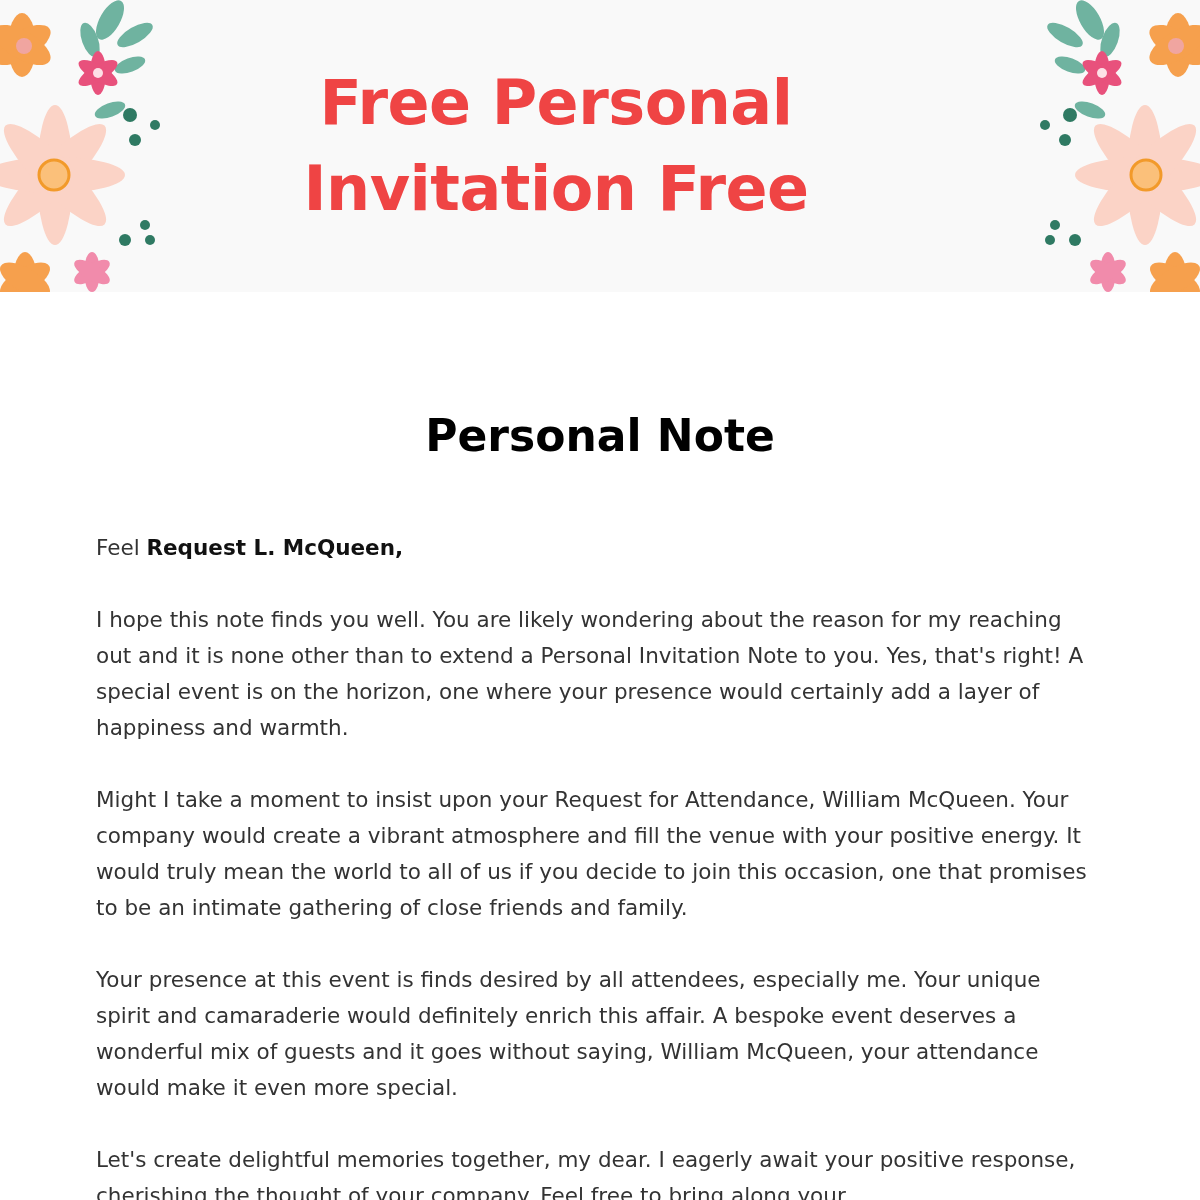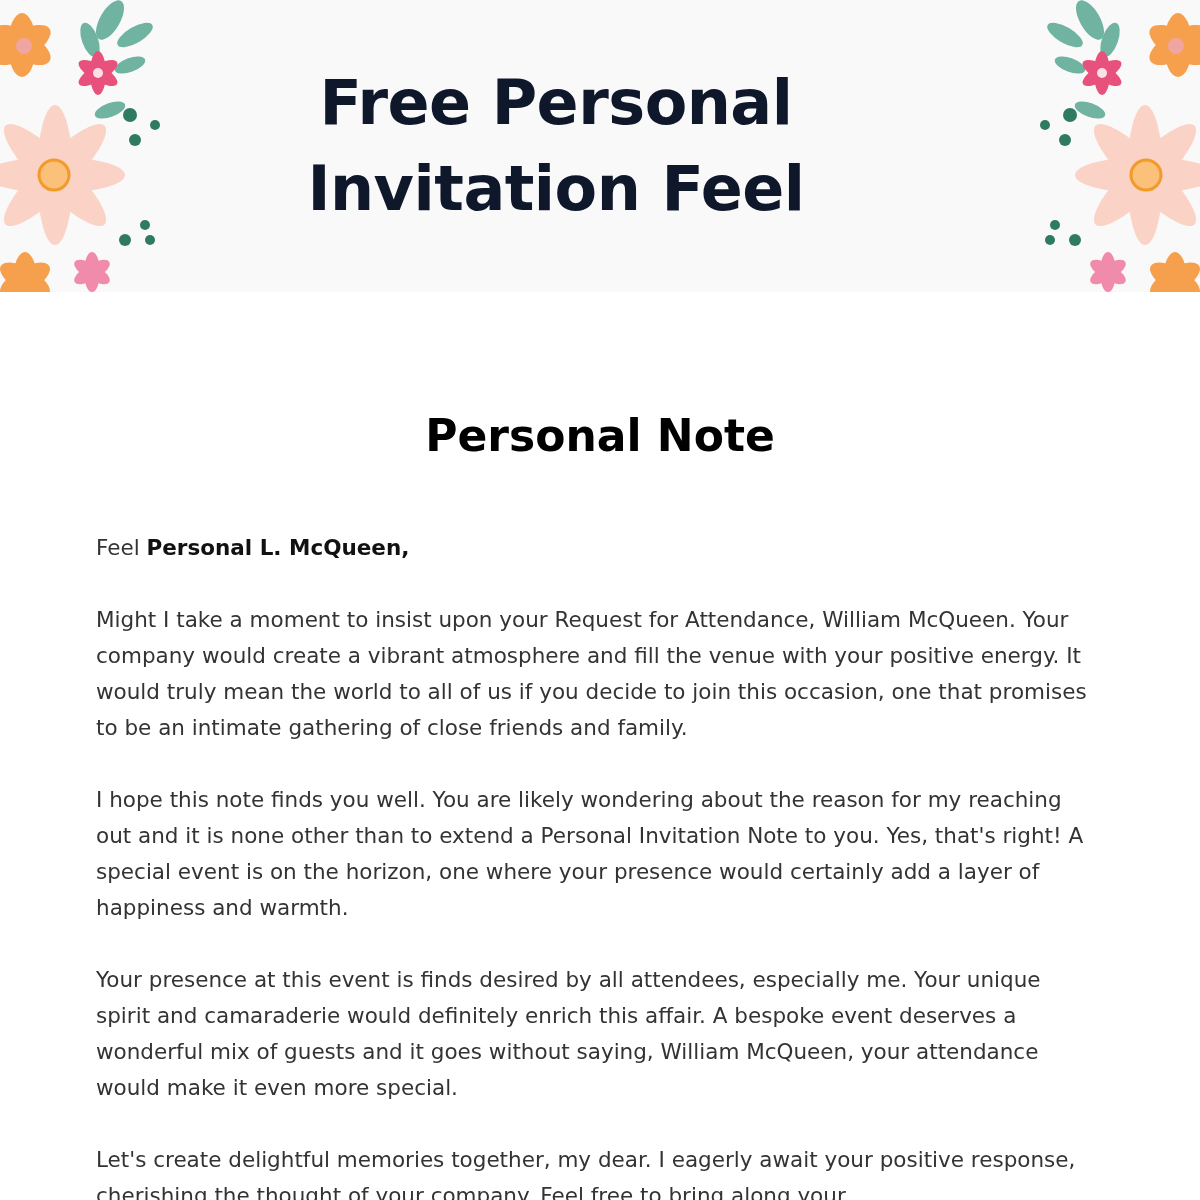--- a/index.html
+++ b/index.html
@@ -1,18 +1,18 @@
 <!DOCTYPE html>
 <html><head>
 <meta charset="utf-8">
 <style>
   html,body{margin:0;padding:0;}
   body{width:1200px;height:1200px;overflow:hidden;background:#ffffff;font-family:"Liberation Sans","DejaVu Sans",sans-serif;position:relative;}
   .header{position:absolute;left:0;top:0;width:1200px;height:292px;background:#f9f9f9;overflow:hidden;}
-  .title{position:absolute;left:0;width:1112px;text-align:center;font-family:"DejaVu Sans",sans-serif;font-weight:bold;font-size:62px;line-height:86px;color:#0f172a;top:60px;letter-spacing:-0.5px;}
+  .title{position:absolute;left:0;width:1112px;text-align:center;font-family:"DejaVu Sans",sans-serif;font-weight:bold;font-size:62px;line-height:86px;color:#ef4444;top:60px;letter-spacing:-0.5px;}
   .floral{position:absolute;top:0;width:170px;height:292px;}
   .floral.left{left:0;}
   .floral.right{right:0;transform:scaleX(-1);}
   .section-title{position:absolute;left:0;width:1200px;text-align:center;top:408px;font-family:"DejaVu Sans",sans-serif;font-weight:bold;font-size:44px;line-height:56px;color:#000;}
   .body{position:absolute;left:96px;top:530px;width:1000px;font-family:"DejaVu Sans",sans-serif;font-size:21.5px;line-height:36px;color:#333;}
   .salutation{margin:0 0 36px 0;}
   .salutation b{color:#111;font-weight:bold;}
   .para{margin:0 0 36px 0;}
 </style>
 </head>
@@ -108,25 +108,25 @@
     </g>
     <g fill="#f18bab">
       <ellipse cx="92" cy="272" rx="8" ry="20"></ellipse>
       <ellipse cx="92" cy="272" rx="8" ry="20" transform="rotate(60 92 272)"></ellipse>
       <ellipse cx="92" cy="272" rx="8" ry="20" transform="rotate(120 92 272)"></ellipse>
     </g>
   </svg>
 
   <div class="title">
     <div>Free Personal</div>
-    <div>Invitation Feel</div>
+    <div>Invitation Free</div>
   </div>
 </div>
 
 <div class="section-title">Personal Note</div>
 
 <div class="body">
-  <p class="salutation"><span>Feel </span><b>Personal L. McQueen,</b></p>
+  <p class="salutation"><span>Feel </span><b>Request L. McQueen,</b></p>
+  <p class="para">I hope this note finds you well. You are likely wondering about the reason for my reaching out and it is none other than to extend a Personal Invitation Note to you. Yes, that's right! A special event is on the horizon, one where your presence would certainly add a layer of happiness and warmth.</p>
   <p class="para">Might I take a moment to insist upon your Request for Attendance, William McQueen. Your company would create a vibrant atmosphere and fill the venue with your positive energy. It would truly mean the world to all of us if you decide to join this occasion, one that promises to be an intimate gathering of close friends and family.</p>
-  <p class="para">I hope this note finds you well. You are likely wondering about the reason for my reaching out and it is none other than to extend a Personal Invitation Note to you. Yes, that's right! A special event is on the horizon, one where your presence would certainly add a layer of happiness and warmth.</p>
   <p class="para">Your presence at this event is finds desired by all attendees, especially me. Your unique spirit and camaraderie would definitely enrich this affair. A bespoke event deserves a wonderful mix of guests and it goes without saying, William McQueen, your attendance would make it even more special.</p>
   <p class="para">Let's create delightful memories together, my dear. I eagerly await your positive response, cherishing the thought of your company. Feel free to bring along your</p>
 </div>
 
 </body></html>

